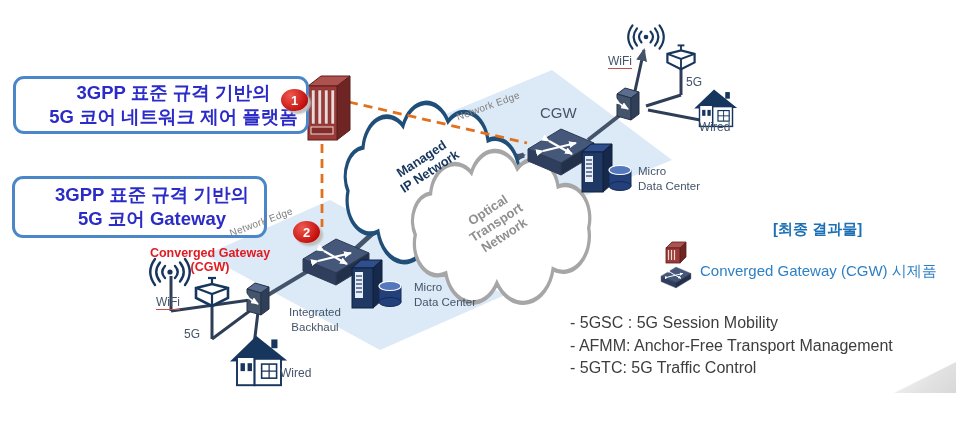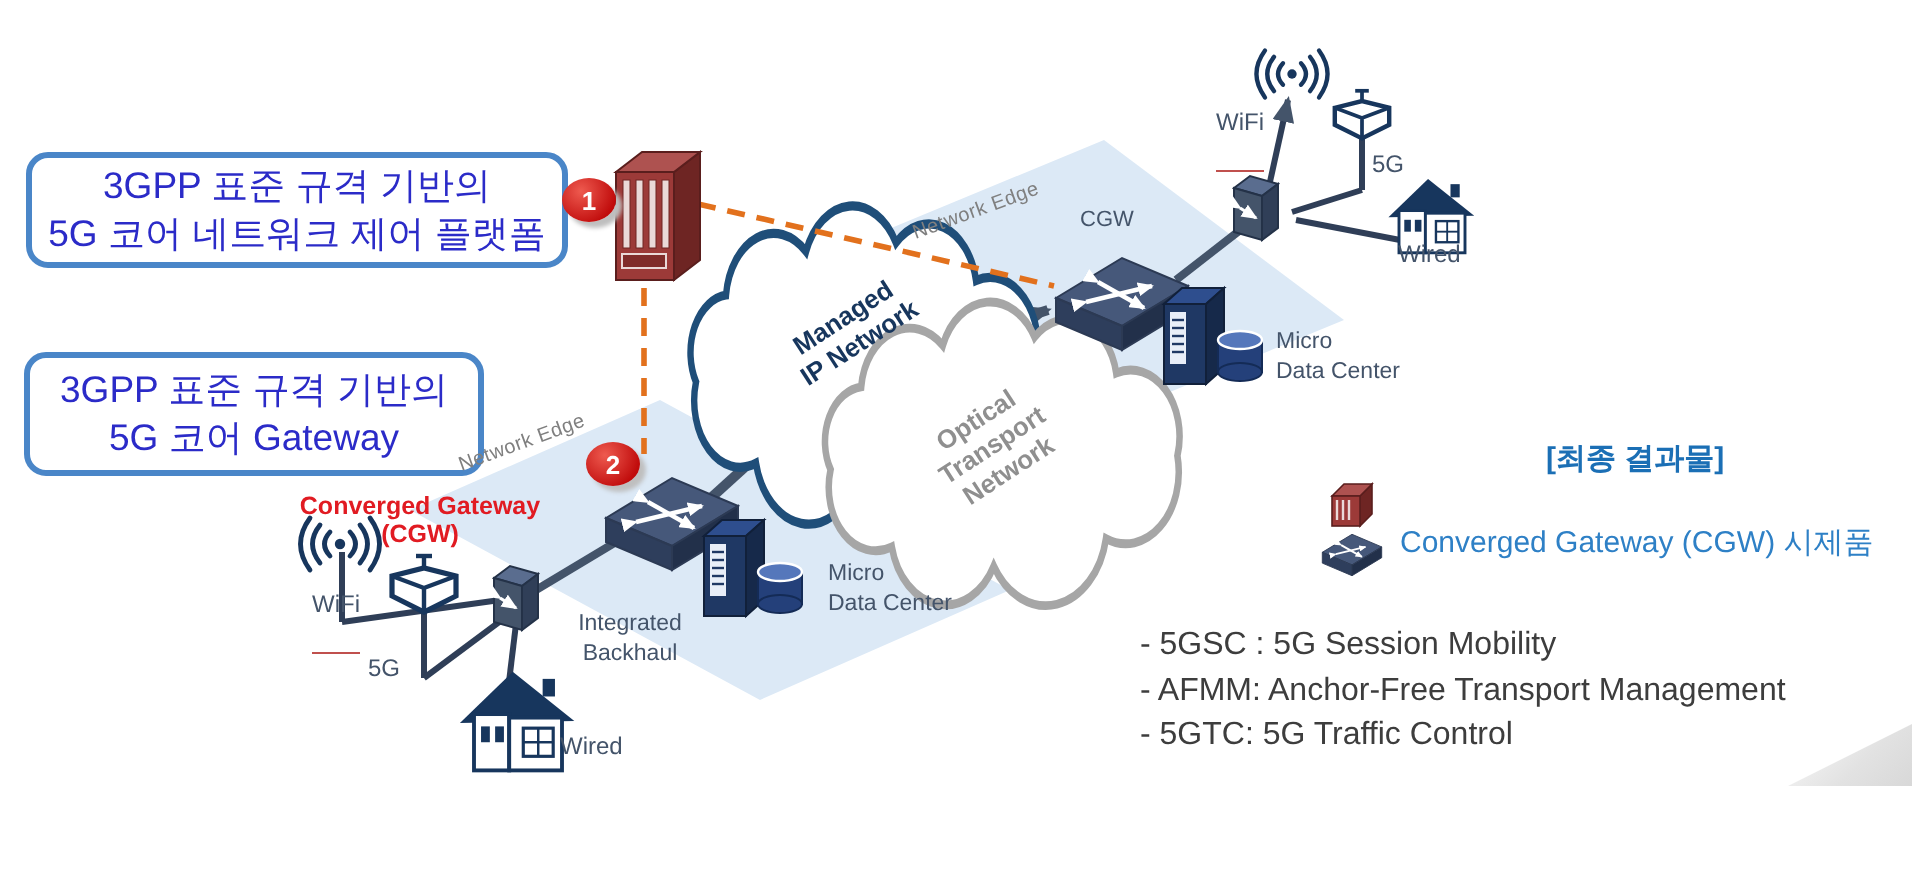--- a/index.html
+++ b/index.html
@@ -2,34 +2,34 @@
 <html><head>
 <meta charset="utf-8">
 <style>
   html,body{margin:0;padding:0;background:#fff;}
   #stage{position:relative;width:960px;height:437px;background:#ffffff;overflow:hidden;
          font-family:"Liberation Sans","DejaVu Sans",sans-serif;}
   #diagram-svg{position:absolute;left:0;top:0;z-index:2;}
   .lbl{position:absolute;z-index:3;}
   .red-caption{font-size:12.5px;font-weight:bold;color:#E11B22;text-align:center;}
   .callout{position:absolute;z-index:3;border:3px solid #4A86C8;border-radius:11px;background:#fff;
-           color:#2B2BC8;font-weight:normal;font-size:18.5px;line-height:24px;text-align:center;
-           display:flex;flex-direction:column;justify-content:center;}
+           color:#2B2BC8;font-weight:bold;font-size:18.5px;line-height:24px;text-align:center;
+           display:flex;flex-direction:column;justify-content:center;padding-left:25px;}
   .edge-lbl{font-size:10px;color:#7F7F7F;transform:rotate(-20deg);transform-origin:left top;letter-spacing:.3px;}
   .cloud-lbl{font-weight:bold;font-size:13px;line-height:15px;text-align:center;transform:rotate(-33deg);}
   .small-lbl{font-size:12px;color:#44546A;}
   .tiny-lbl{font-size:11.5px;line-height:14.5px;color:#44546A;}
   .badge{position:absolute;z-index:4;width:27px;height:22px;border-radius:50%;
          background:radial-gradient(circle at 35% 30%, #ee5a4f, #C00B0B 75%);
          box-shadow:3px 3px 2px #bfbfbf;color:#fff;font-size:13px;font-weight:bold;
          display:flex;align-items:center;justify-content:center;}
   .legend-title{font-size:15px;font-weight:bold;color:#1B6FB5;}
   .legend-row{font-size:15px;color:#2E80C6;white-space:nowrap;}
   .note-line{font-size:16px;color:#3D3D3D;height:22.5px;white-space:nowrap;}
-  .wifi-underline{border-bottom:1.5px solid #C0504D;padding-bottom:17px;}
+  .wifi-underline{border-bottom:1.5px solid #C0504D;padding-bottom:0px;}
   #corner-fold{position:absolute;z-index:1;right:4px;bottom:44px;width:62px;height:31px;
     background:linear-gradient(135deg,#f7f7f7 10%,#e2e2e2 60%,#d8d8d8);
     clip-path:polygon(0 100%,100% 0,100% 100%);}
 </style>
 </head>
 <body>
 
 <div id="stage">
 
   <svg id="diagram-svg" width="960" height="437" viewBox="0 0 960 437">
@@ -206,21 +206,21 @@
   <div class="lbl cloud-lbl" style="left:368px;top:150px;width:115px;color:#17365D;">
     <div>Managed</div>
     <div>IP Network</div>
   </div>
   <div class="lbl cloud-lbl" style="left:440px;top:200px;width:112px;color:#8F8F8F;">
     <div>Optical</div>
     <div>Transport</div>
     <div>Network</div>
   </div>
 
-  <div class="lbl small-lbl" style="left:540px;top:104px;font-size:11px;">CGW</div>
+  <div class="lbl small-lbl" style="left:540px;top:104px;font-size:15px;">CGW</div>
 
   <div class="lbl small-lbl" style="left:156px;top:295px;"><span class="wifi-underline">WiFi</span></div>
   <div class="lbl small-lbl" style="left:608px;top:54px;"><span class="wifi-underline">WiFi</span></div>
 
   <div class="lbl small-lbl" style="left:184px;top:327px;">5G</div>
   <div class="lbl small-lbl" style="left:686px;top:75px;">5G</div>
 
   <div class="lbl small-lbl" style="left:280px;top:366px;">Wired</div>
   <div class="lbl small-lbl" style="left:699px;top:120px;">Wired</div>
 

